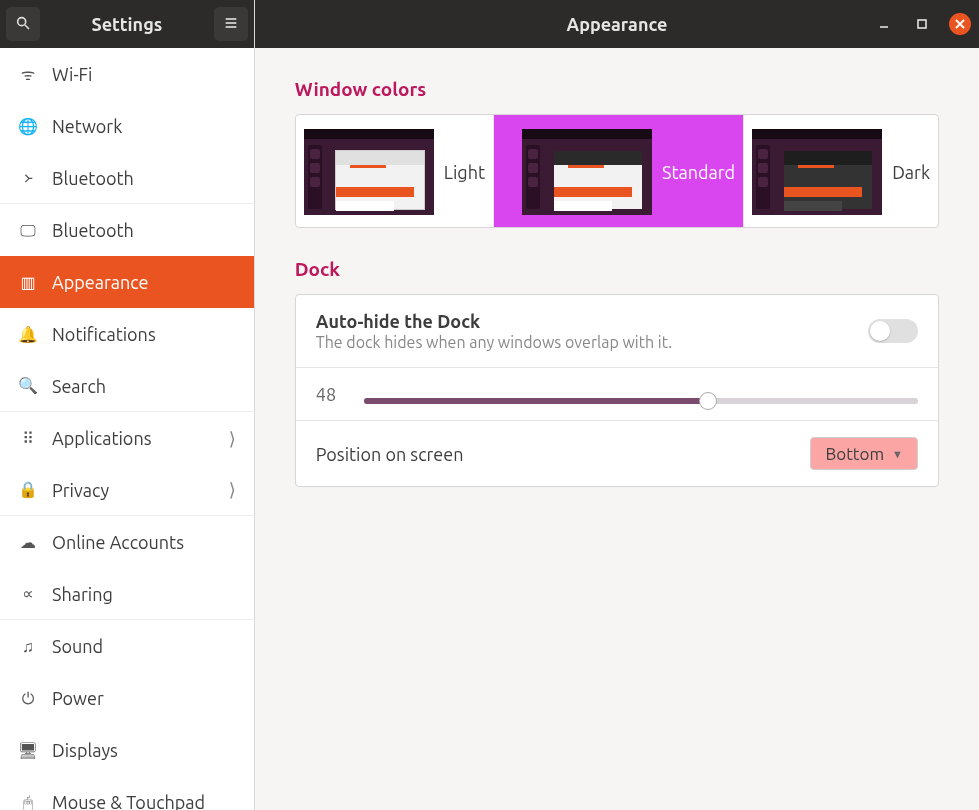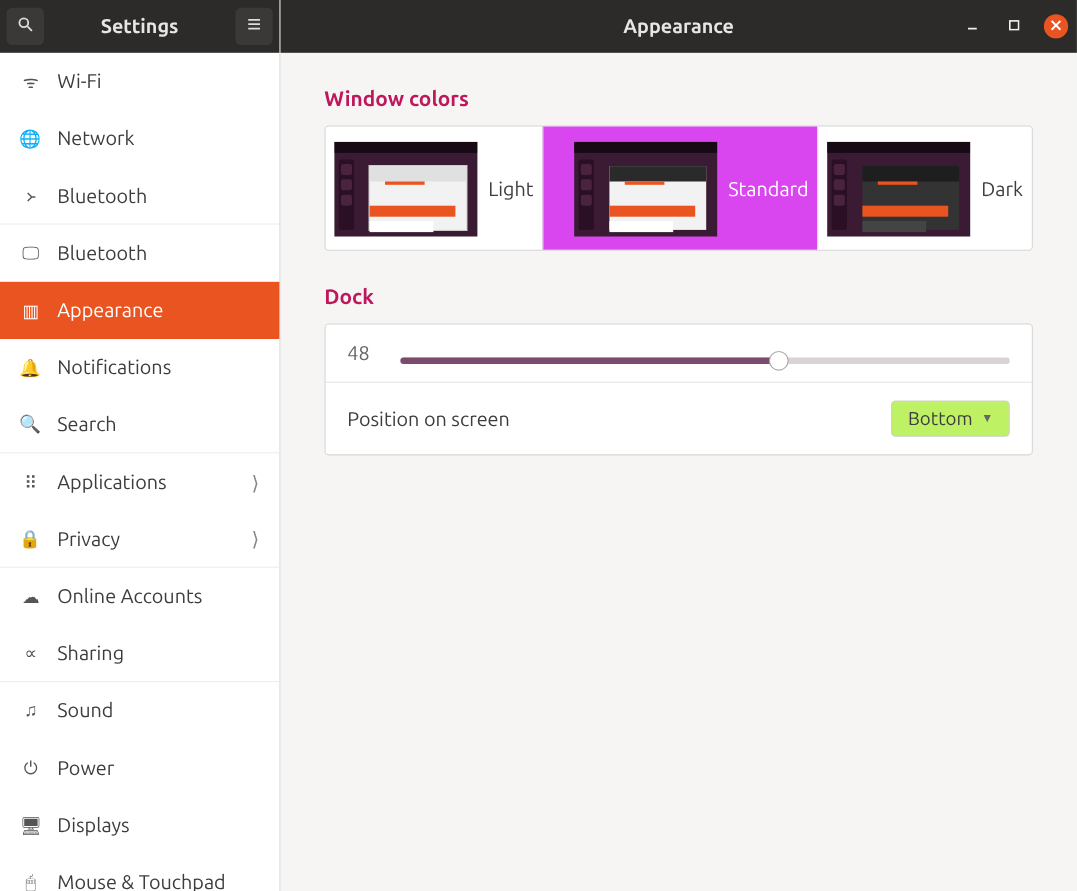--- a/index.html
+++ b/index.html
@@ -157,21 +157,21 @@
   position: absolute; left:0; top:0; bottom:0;
   width: 62%; background: #7a4b6c; border-radius: 3px;
 }
 .slider .thumb {
   position: absolute; left: 62%; top: 50%;
   width: 18px; height: 18px; background: #fff;
   border: 1px solid #aaa; border-radius: 50%;
   transform: translate(-50%, -50%);
 }
 .dropdown {
-  padding: 6px 14px; background: #bef264;
+  padding: 6px 14px; background: #fca5a5;
   border: 1px solid #cfcfcf; border-radius: 4px;
   font-size: 17px; display: flex; align-items: center; gap: 8px;
 }
 .dropdown .caret { font-size: 11px; color: #666; }
 </style>
 </head>
 <body>
 
 <div class="window">
 
@@ -329,20 +329,27 @@
               </div>
               <div class="label">Dark</div>
             </div>
           </div>
       </div>
 
       <div class="dock-section">
         <div class="section-title">Dock</div>
         <div class="card">
 
+          <div class="dock-row">
+            <div class="left">
+              <div class="row-title">Auto-hide the Dock</div>
+              <div class="row-sub">The dock hides when any windows overlap with it.</div>
+            </div>
+            <div class="switch"></div>
+          </div>
 
           <div class="dock-row">
             <div class="slider-wrap">
               <div class="icon-val">48</div>
               <div class="slider">
                 <div class="fill" id="slider-fill" style="width: 62%;"></div>
                 <div class="thumb" id="slider-thumb" style="left: 62%;"></div>
               </div>
             </div>
           </div>

